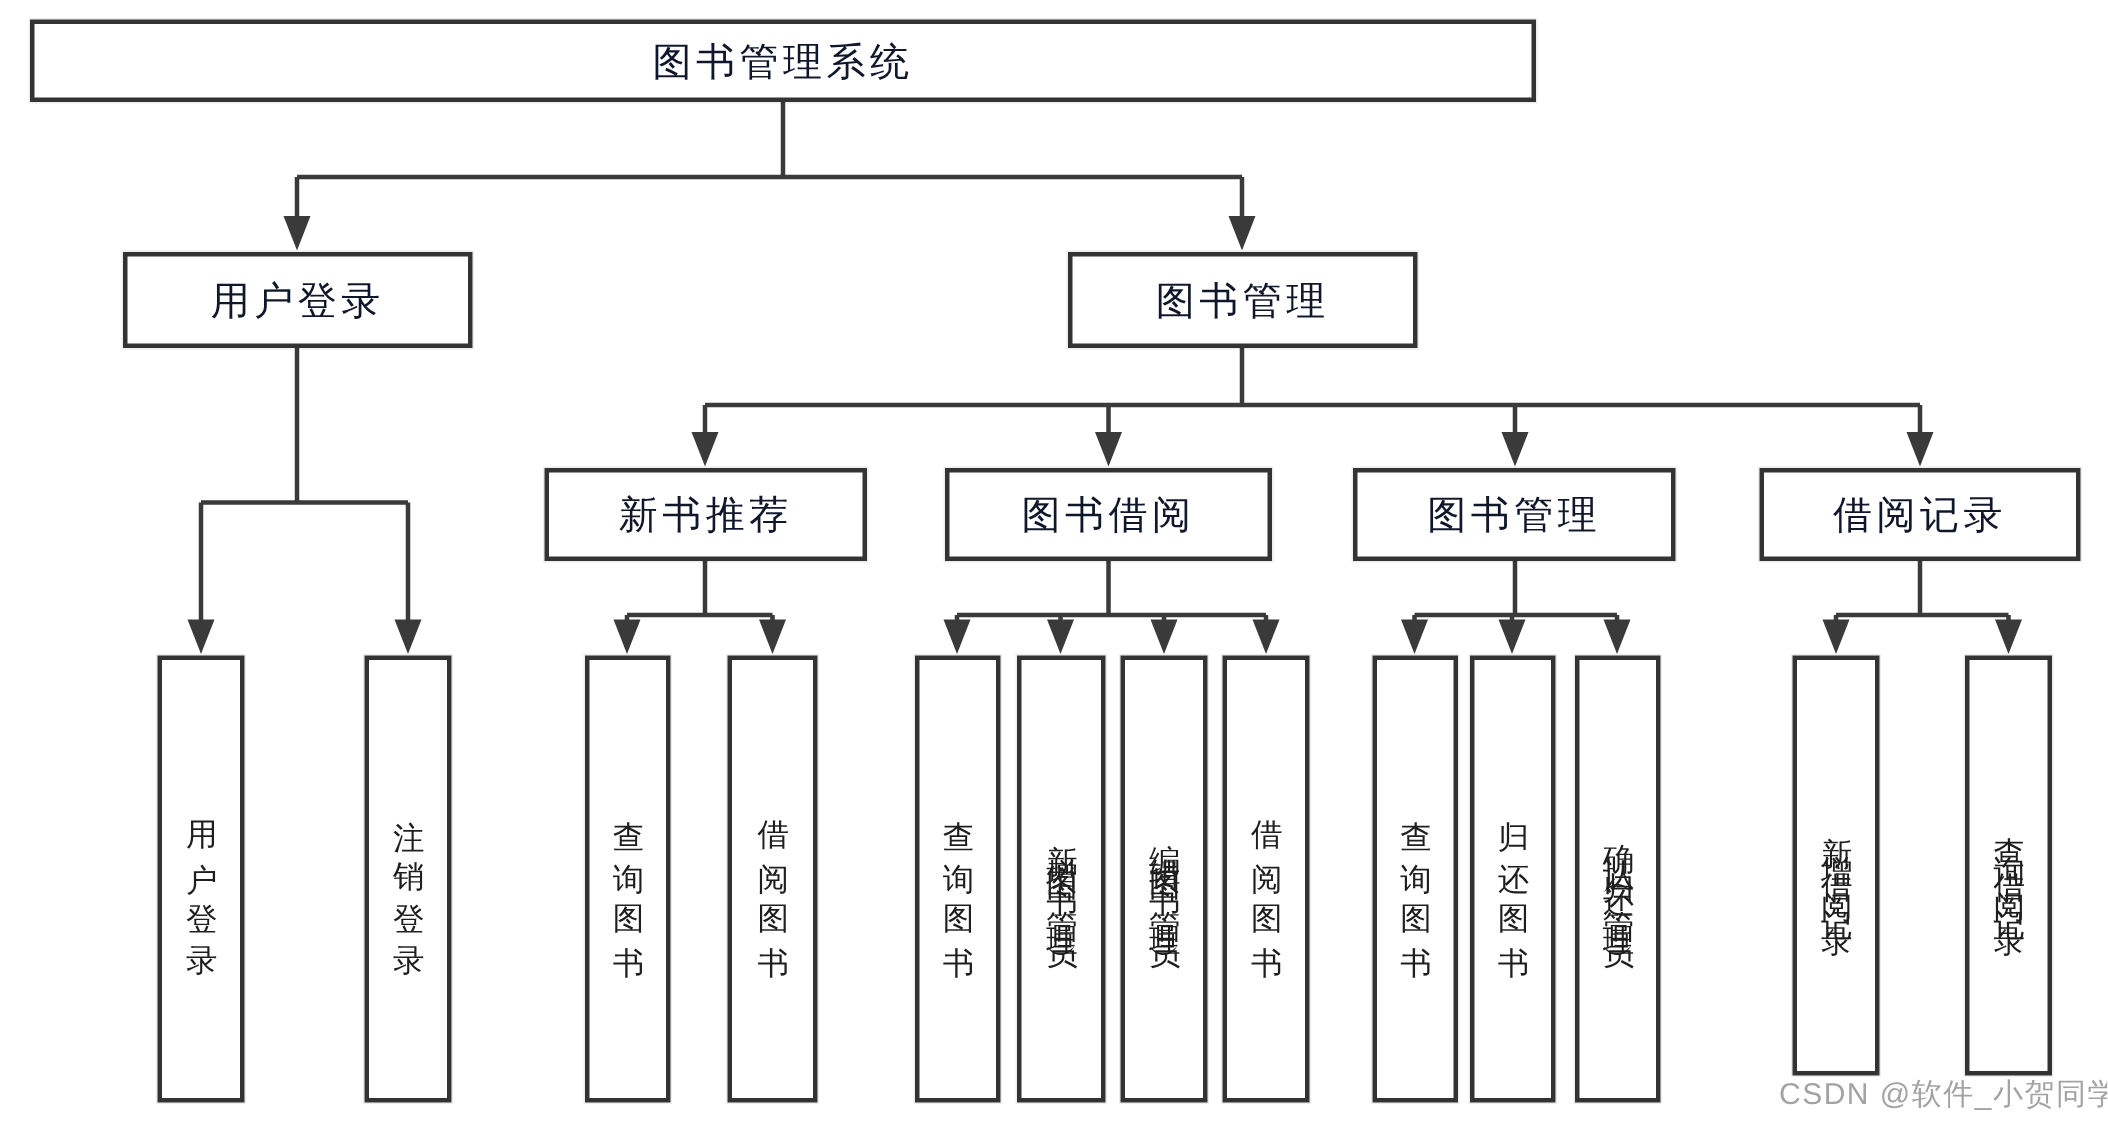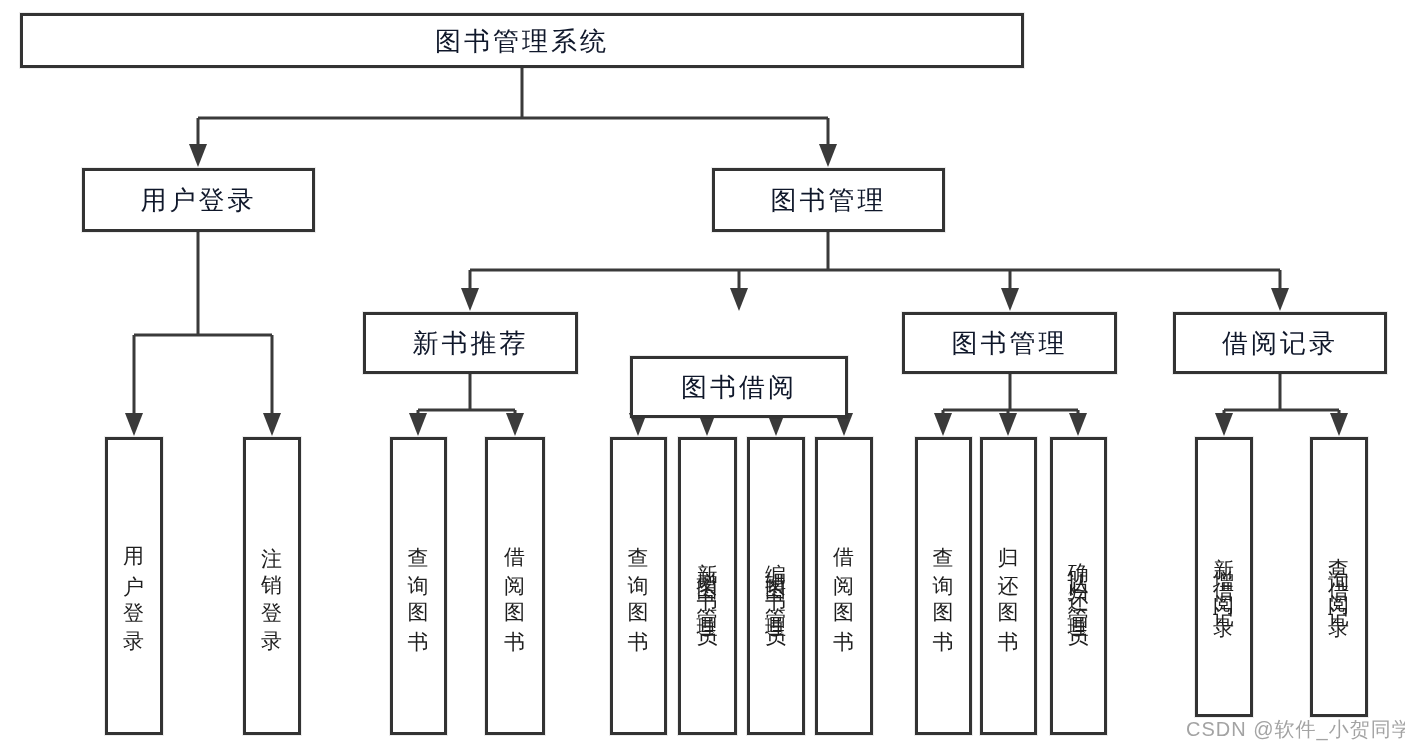--- a/index.html
+++ b/index.html
@@ -93,21 +93,21 @@
   <div class="box" style="left:82px;top:168px;width:233px;height:64px;">
     <span class="hlabel">用户登录</span>
   </div>
   <div class="box" style="left:712px;top:168px;width:233px;height:64px;">
     <span class="hlabel">图书管理</span>
   </div>
 
   <div class="box" style="left:363px;top:312px;width:215px;height:62px;align-items:center;">
     <span class="hlabel">新书推荐</span>
   </div>
-  <div class="box" style="left:630px;top:312px;width:218px;height:62px;margin-top:44px;">
+  <div class="box" style="left:630px;top:312px;width:218px;height:62px;">
     <span class="hlabel">图书借阅</span>
   </div>
   <div class="box" style="left:902px;top:312px;width:215px;height:62px;">
     <span class="hlabel">图书管理</span>
   </div>
   <div class="box" style="left:1173px;top:312px;width:214px;height:62px;justify-content:center;">
     <span class="hlabel">借阅记录</span>
   </div>
 
   <div class="box" style="left:105px;top:437px;width:58px;height:298px;">

